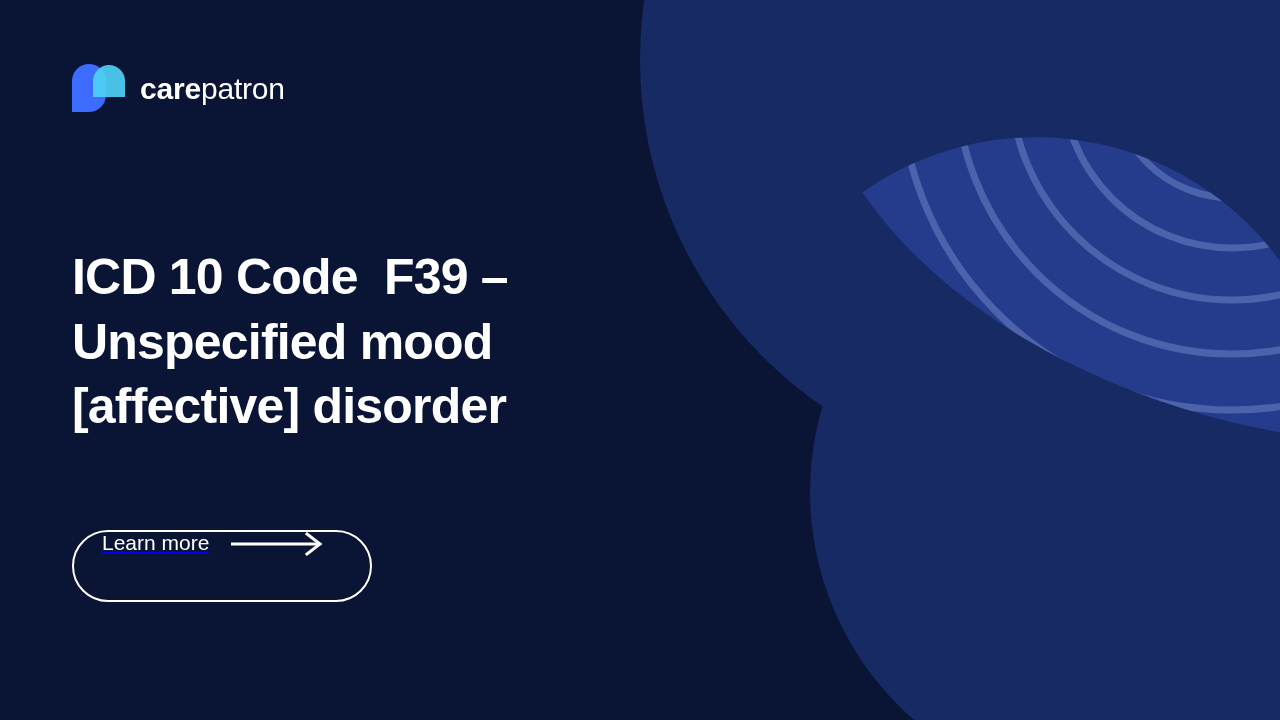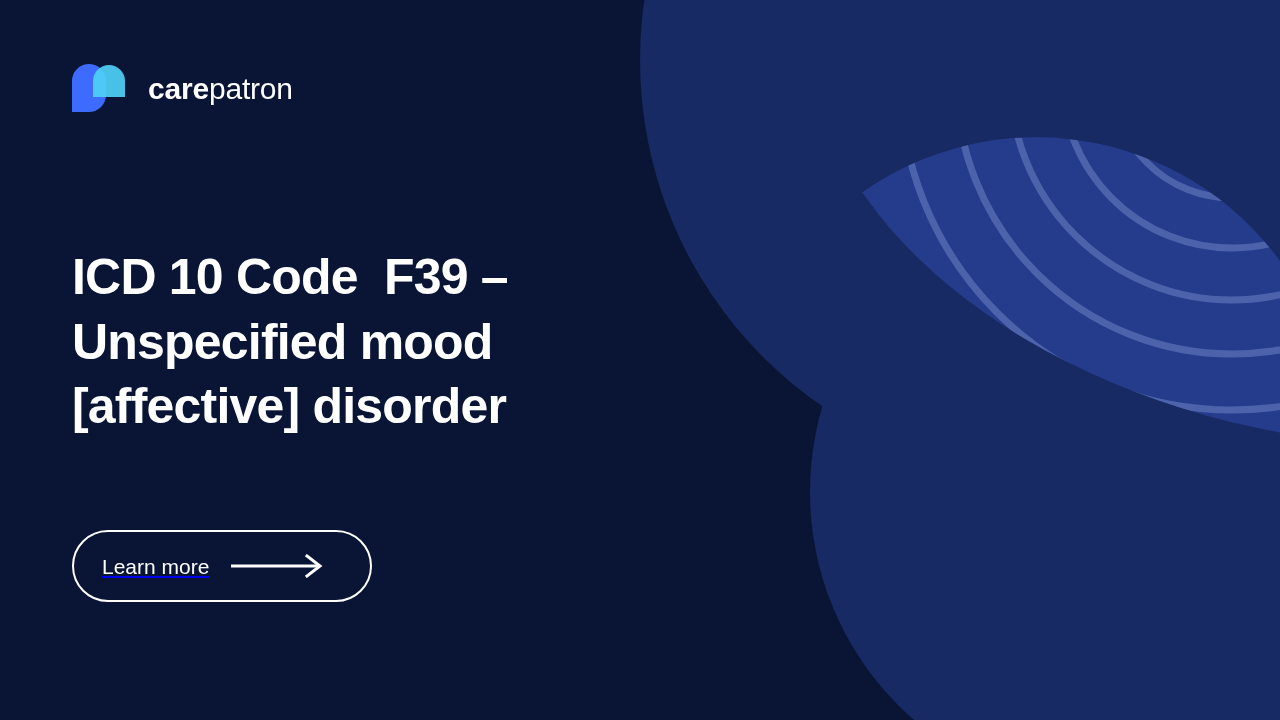--- a/index.html
+++ b/index.html
@@ -28,21 +28,21 @@
     pointer-events:none;
   }
 
   
   .logo {
     position:absolute;
     left:70px;
     top:62px;
     display:flex;
     align-items:center;
-    gap:21px;
+    gap:13px;
     z-index:5;
     text-align:center;
   }
   .logo-mark {
     width:57px;
     height:52px;
     display:block;
     flex:none;
   }
   .logo-word {
@@ -76,21 +76,21 @@
   .cta {
     position:absolute;
     left:72px;
     top:530px;
     width:300px;
     height:72px;
     border:2px solid #ffffff;
     border-radius:36px;
     background:transparent;
     display:flex;
-    align-items:center;
+    align-items:flex-start;
     z-index:5;
     cursor:pointer;
     padding:0 28px;
     gap:22px;
   }
   .cta-label {
     color:#ffffff;
     font-size:21px;
     font-weight:400;
     line-height:1;

